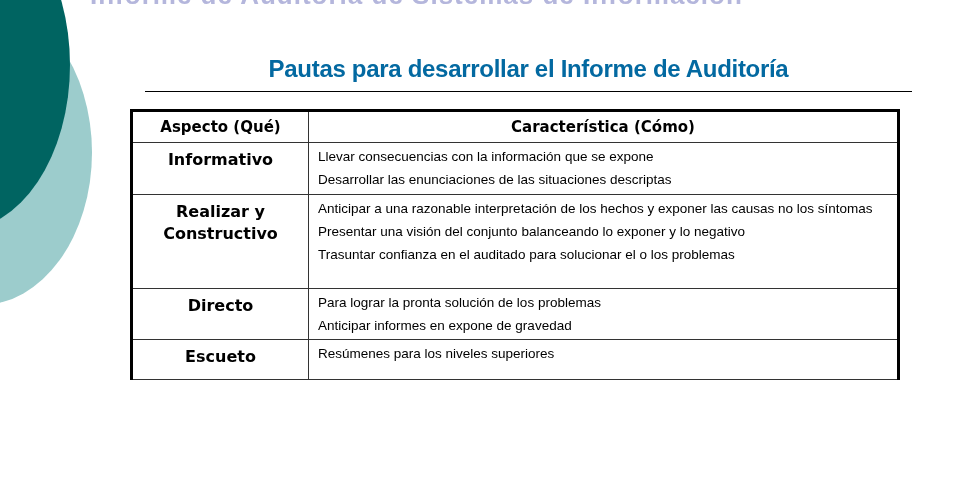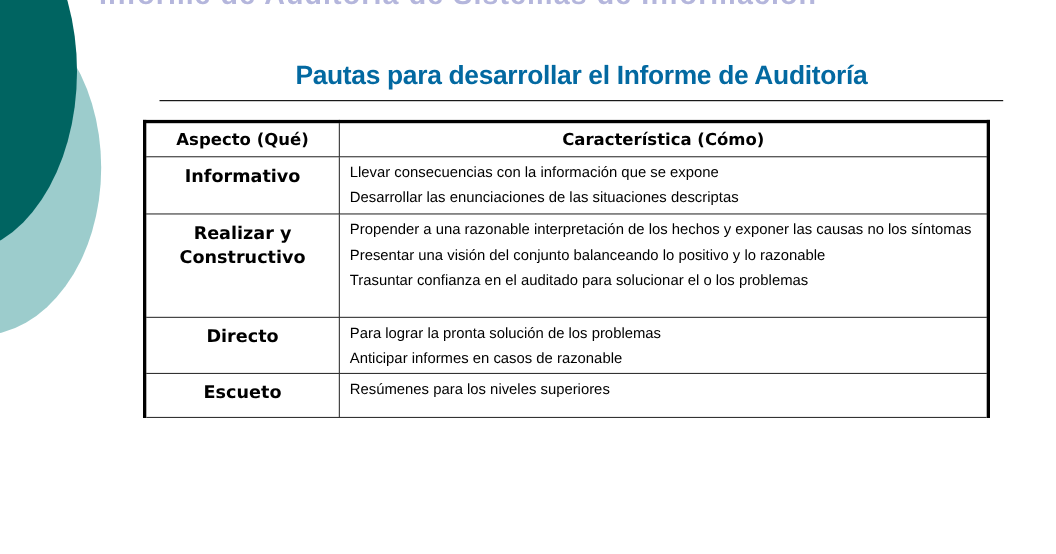--- a/index.html
+++ b/index.html
@@ -63,30 +63,30 @@
   <tr style="height:52px">
     <td class="aspect">Informativo</td>
     <td class="chars">
       <div>Llevar consecuencias con la información que se expone</div>
       <div>Desarrollar las enunciaciones  de las situaciones descriptas</div>
     </td>
   </tr>
   <tr style="height:94px">
     <td class="aspect">Realizar y Constructivo</td>
     <td class="chars">
-      <div>Propender a una razonable interpretación de los hechos y exponer las causas no los síntomas</div>
-      <div>Presentar una visión del conjunto balanceando lo positivo y lo razonable</div>
+      <div>Anticipar a una razonable interpretación de los hechos y exponer las causas no los síntomas</div>
+      <div>Presentar una visión del conjunto balanceando lo exponer y lo negativo</div>
       <div>Trasuntar confianza en el auditado para solucionar el o los problemas</div>
     </td>
   </tr>
   <tr style="height:51px">
     <td class="aspect">Directo</td>
     <td class="chars">
       <div>Para lograr la pronta solución de los problemas</div>
-      <div>Anticipar informes en casos de razonable</div>
+      <div>Anticipar informes en expone de gravedad</div>
     </td>
   </tr>
   <tr style="height:40px">
     <td class="aspect">Escueto</td>
     <td class="chars">
       <div>Resúmenes  para los niveles superiores</div>
     </td>
   </tr>
 </tbody>
   </table>

